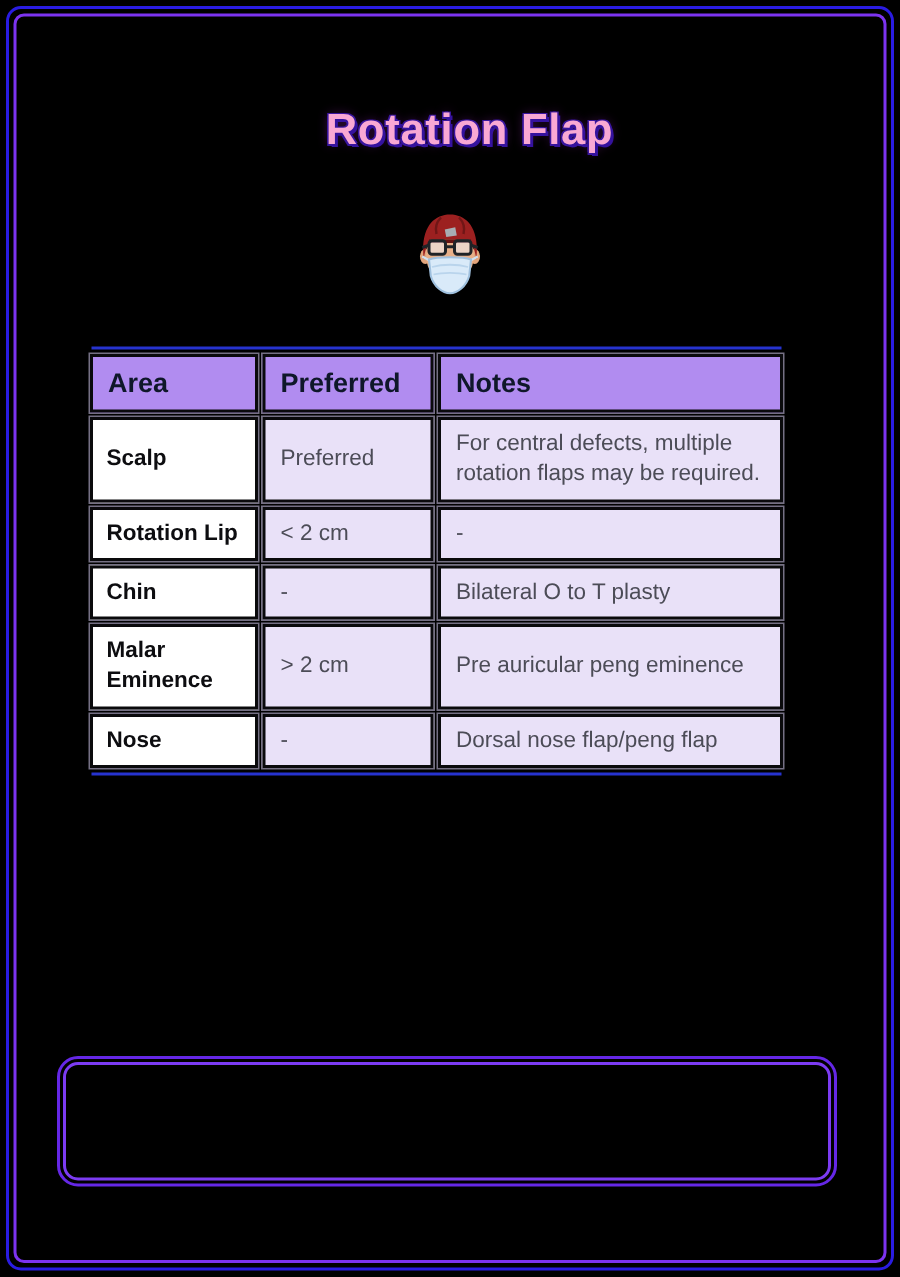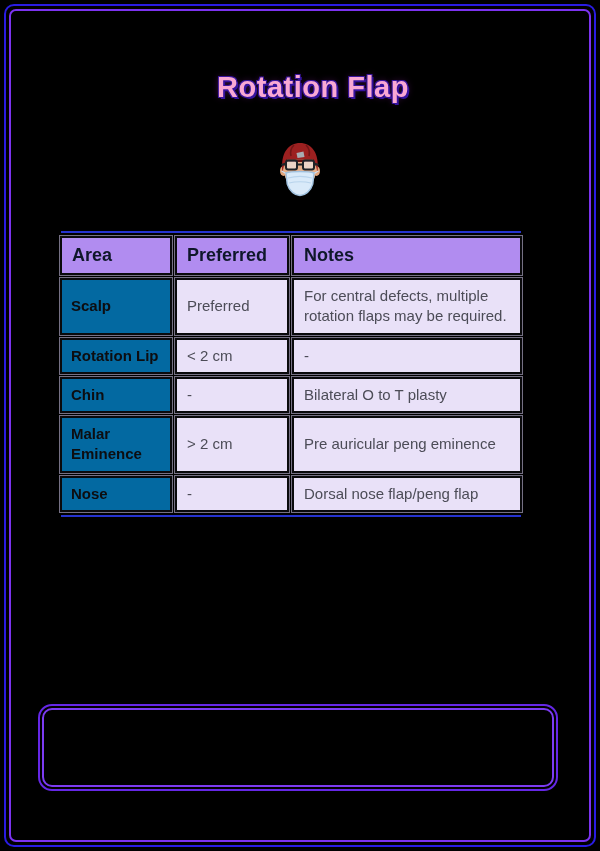--- a/index.html
+++ b/index.html
@@ -91,21 +91,21 @@
     text-align: left;
   }
   .flap-table thead th {
     background: #b18cf0;
     color: #0f172a;
     font-size: 18px;
     font-weight: bold;
     padding: 7px 6px 7px 10px;
   }
   .flap-table tbody th {
-    background: #0369a1;
+    background: #ffffff;
     color: #0d0d10;
     font-size: 15px;
     font-weight: bold;
     padding: 6px 4px 6px 9px;
     line-height: 1.35;
   }
   .flap-table tbody td {
     background: #e9e1f8;
     color: #4c4c57;
     font-size: 15px;

